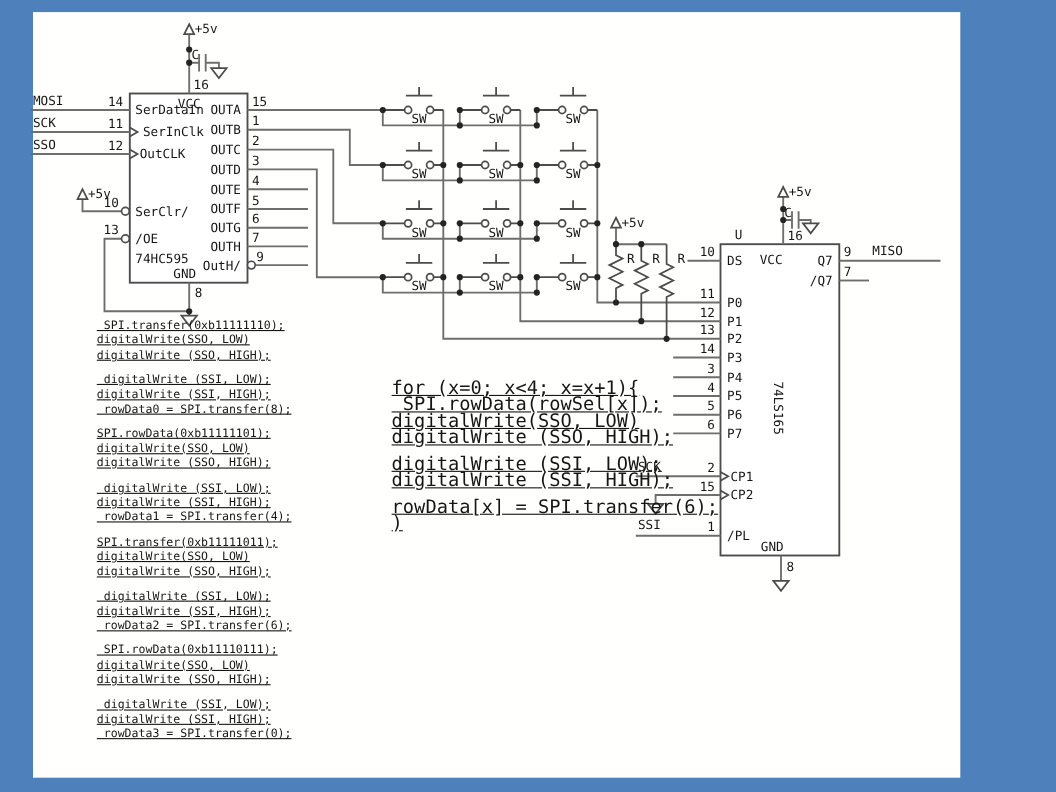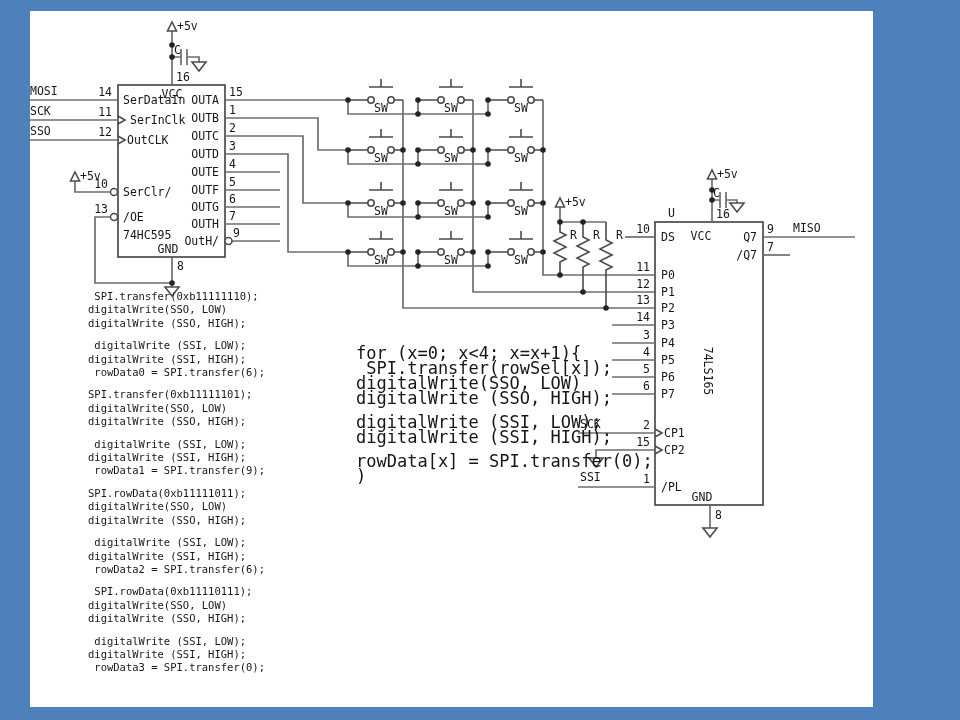--- a/index.html
+++ b/index.html
@@ -9,21 +9,21 @@
   svg.schematic { position:absolute; left:0; top:0; }
   svg text { font-family:"DejaVu Sans Mono", monospace; font-size:11.5px; fill:#161616; }
   .wire   { stroke:#6e6e6e; stroke-width:1.7; fill:none; }
   .sym    { stroke:#4c4c4c; stroke-width:1.6; fill:none; }
   .chip   { stroke:#4c4c4c; stroke-width:1.7; fill:#ffffff; }
   .dot    { fill:#242424; stroke:none; }
   .bubble { stroke:#4c4c4c; stroke-width:1.5; fill:#ffffff; }
   .code { position:absolute; color:#161616; }
   .code-left { left:88px;  top:290px; font-size:10.5px; line-height:13.4px; }
   .code-mid  { left:356px; top:346px; font-size:17px;   line-height:15px; }
-  .cg { margin-bottom:9px; }
+  .cg { margin-bottom:9px;text-decoration:underline; }
   .cl { white-space:pre; }
 </style>
 </head>
 <body>
 
 <div class="stage">
   <div class="paper"></div>
 
   <svg class="schematic" width="960" height="720" viewBox="0 0 960 720">
     <defs>
@@ -256,34 +256,34 @@
 
   <div class="code code-left">
     <div class="cg">
       <div class="cl"> SPI.transfer(0xb11111110);</div>
       <div class="cl">digitalWrite(SSO, LOW)</div>
       <div class="cl">digitalWrite (SSO, HIGH);</div>
     </div>
     <div class="cg">
       <div class="cl"> digitalWrite (SSI, LOW);</div>
       <div class="cl">digitalWrite (SSI, HIGH);</div>
-      <div class="cl"> rowData0 = SPI.transfer(6);</div>
-    </div>
-    <div class="cg">
-      <div class="cl">SPI.transfer(0xb11111101);</div>
+      <div class="cl"> rowData0 = SPI.transfer(8);</div>
+    </div>
+    <div class="cg">
+      <div class="cl">SPI.rowData(0xb11111101);</div>
       <div class="cl">digitalWrite(SSO, LOW)</div>
       <div class="cl">digitalWrite (SSO, HIGH);</div>
     </div>
     <div class="cg">
       <div class="cl"> digitalWrite (SSI, LOW);</div>
       <div class="cl">digitalWrite (SSI, HIGH);</div>
-      <div class="cl"> rowData1 = SPI.transfer(9);</div>
-    </div>
-    <div class="cg">
-      <div class="cl">SPI.rowData(0xb11111011);</div>
+      <div class="cl"> rowData1 = SPI.transfer(4);</div>
+    </div>
+    <div class="cg">
+      <div class="cl">SPI.transfer(0xb11111011);</div>
       <div class="cl">digitalWrite(SSO, LOW)</div>
       <div class="cl">digitalWrite (SSO, HIGH);</div>
     </div>
     <div class="cg">
       <div class="cl"> digitalWrite (SSI, LOW);</div>
       <div class="cl">digitalWrite (SSI, HIGH);</div>
       <div class="cl"> rowData2 = SPI.transfer(6);</div>
     </div>
     <div class="cg">
       <div class="cl"> SPI.rowData(0xb11110111);</div>
@@ -293,26 +293,26 @@
     <div class="cg">
       <div class="cl"> digitalWrite (SSI, LOW);</div>
       <div class="cl">digitalWrite (SSI, HIGH);</div>
       <div class="cl"> rowData3 = SPI.transfer(0);</div>
     </div>
   </div>
 
   <div class="code code-mid">
     <div class="cg">
       <div class="cl">for (x=0; x&lt;4; x=x+1){</div>
-      <div class="cl"> SPI.transfer(rowSel[x]);</div>
+      <div class="cl"> SPI.rowData(rowSel[x]);</div>
       <div class="cl">digitalWrite(SSO, LOW)</div>
       <div class="cl">digitalWrite (SSO, HIGH);</div>
     </div>
     <div class="cg">
       <div class="cl">digitalWrite (SSI, LOW);</div>
       <div class="cl">digitalWrite (SSI, HIGH);</div>
     </div>
     <div class="cg">
-      <div class="cl">rowData[x] = SPI.transfer(0);</div>
+      <div class="cl">rowData[x] = SPI.transfer(6);</div>
       <div class="cl">)</div>
     </div>
   </div>
 </div>
 
 </body></html>

